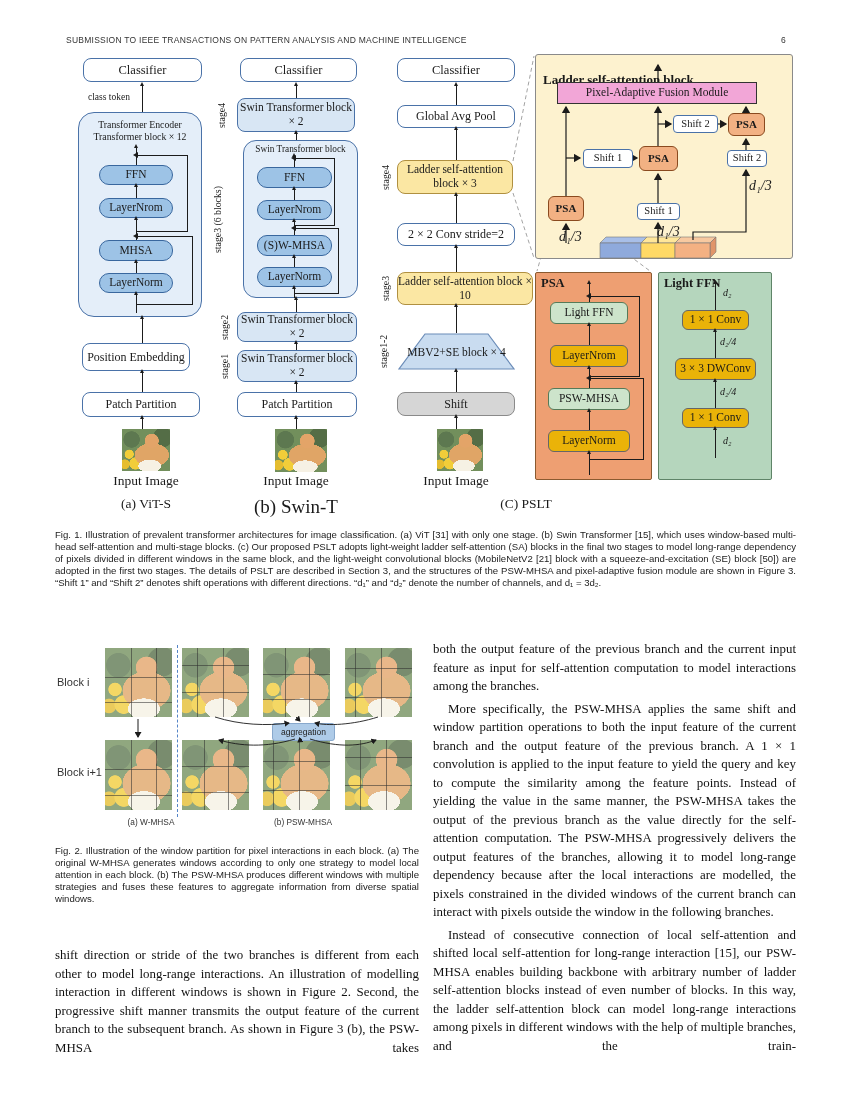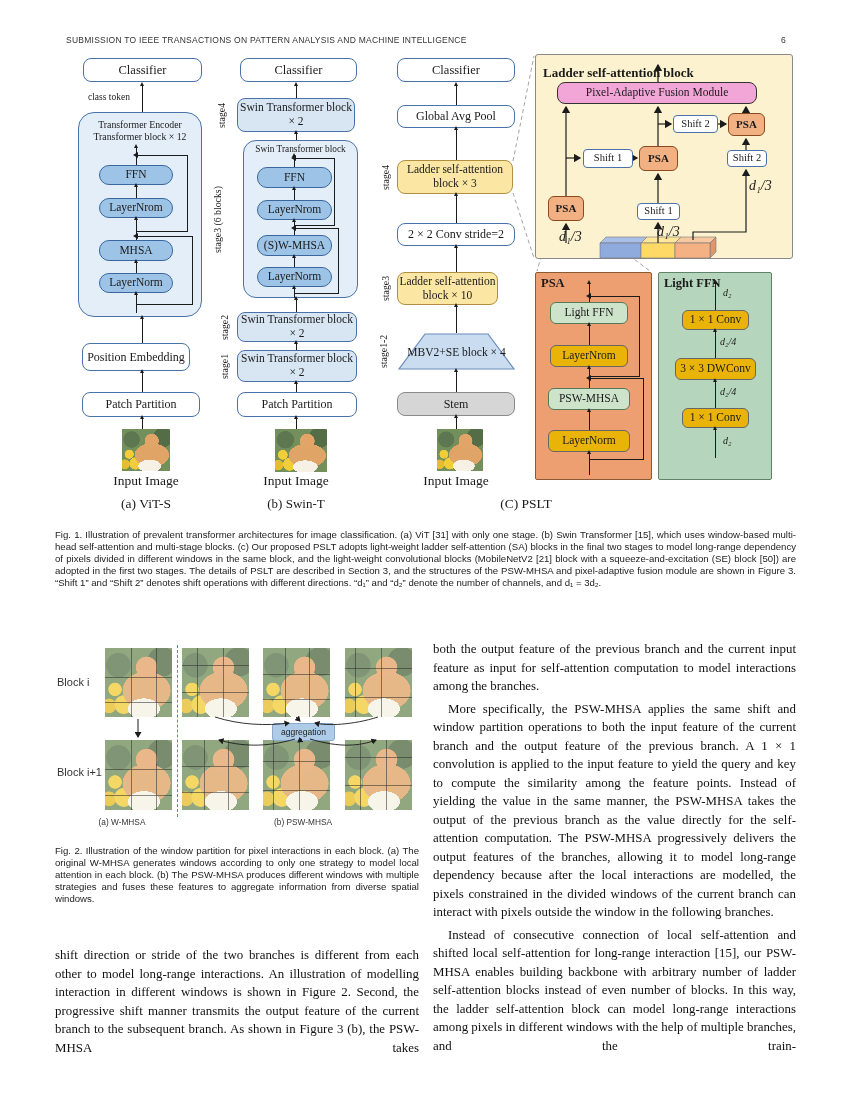--- a/index.html
+++ b/index.html
@@ -11,21 +11,21 @@
   #fig1{position:absolute;left:55px;top:50px;width:740px;height:470px}
   .bx{position:absolute;box-sizing:border-box;border:1.2px solid #4a72a8;border-radius:10px;
       display:flex;align-items:center;justify-content:center;text-align:center;
       background:#fff;font-size:11.5px;line-height:1.18}
   .r8{border-radius:8px}
   .lightblue{background:#d8e6f4}
   .darkblue{background:#9dc3e6;border-color:#39679e}
   .container{position:absolute;box-sizing:border-box;background:#e4eef9;border:1.2px solid #4a72a8;border-radius:16px}
   .yellow{background:#fbe7a3;border-color:#b09040}
   .gray{background:#d6d6d6;border-color:#8a8a8a}
-  .pink{background:#f2a6d7;border-color:#333;border-radius:8px}
+  .pink{background:#f2a6d7;border-color:#333;border-radius:0}
   .orangebx{background:#f2b183;border-color:#8a4a1f;border-width:1.4px;font-weight:bold;border-radius:6px;font-size:11px}
   .shiftbx{background:#fff;border-color:#4a72a8;border-radius:4px;font-size:10.5px}
   .greenbx{background:#cde4cb;border-color:#567a58;border-radius:6px}
   .whitebx{background:#eab308;border-color:#666;border-radius:6px}
   .panel{position:absolute;box-sizing:border-box}
   .ttl{position:absolute;font-weight:bold;font-size:13px;white-space:nowrap}
   .lbl{position:absolute;white-space:nowrap}
   .mth{position:absolute;font-style:italic;font-size:14px;white-space:nowrap}
   .rot{position:absolute;writing-mode:vertical-rl;transform:rotate(180deg);
        font-size:9.8px;color:#222;display:flex;align-items:center;justify-content:center;width:13px}
@@ -145,43 +145,43 @@
     <div class="bx lightblue r8" style="left:182px;top:262px;width:120px;height:30px">Swin Transformer block × 2</div>
     <div class="rot" style="left:163px;top:262px;height:30px">stage2</div>
     <div class="va" style="left:241px;top:292px;height:8px"></div>
     <div class="bx lightblue r8" style="left:182px;top:300px;width:120px;height:32px">Swin Transformer block × 2</div>
     <div class="rot" style="left:163px;top:300px;height:32px">stage1</div>
     <div class="va" style="left:241px;top:332px;height:10px"></div>
     <div class="bx r8" style="left:182px;top:342px;width:120px;height:25px;font-size:12px">Patch Partition</div>
     <div class="va" style="left:241px;top:367px;height:12px"></div>
     <div class="shiba" style="left:220px;top:379px;width:52px;height:43px"></div>
     <div class="lbl ctr" style="left:191px;top:423px;width:100px;font-size:13.5px">Input Image</div>
-    <div class="lbl ctr" style="left:191px;top:446px;width:100px;font-size:13px">(b) Swin-T</div>
+    <div class="lbl ctr" style="left:191px;top:446px;width:100px;font-size:19px">(b) Swin-T</div>
 
     <div class="bx r8" style="left:342px;top:8px;width:118px;height:24px;font-size:12.5px">Classifier</div>
     <div class="va" style="left:401px;top:34px;height:21px"></div>
     <div class="bx r8" style="left:342px;top:55px;width:118px;height:23px;font-size:12px">Global Avg Pool</div>
     <div class="va" style="left:401px;top:78px;height:32px"></div>
     <div class="bx yellow r8" style="left:342px;top:110px;width:116px;height:34px">Ladder self-attention block × 3</div>
     <div class="rot" style="left:324px;top:110px;height:34px">stage4</div>
     <div class="va" style="left:401px;top:144px;height:29px"></div>
     <div class="bx r8" style="left:342px;top:173px;width:118px;height:23px;font-size:12px">2 × 2 Conv stride=2</div>
     <div class="va" style="left:401px;top:196px;height:26px"></div>
-    <div class="bx yellow r8" style="left:342px;top:222px;width:101px;height:33px">Ladder self-attention block × 10</div>
+    <div class="bx yellow r8" style="left:342px;top:222px;width:136px;height:33px">Ladder self-attention block × 10</div>
     <div class="rot" style="left:324px;top:222px;height:33px">stage3</div>
     <div class="va" style="left:401px;top:255px;height:28px"></div>
     <div class="abs" style="left:343px;top:283px;width:117px;height:37px">
       <svg width="117" height="37">
         <polygon points="27,1 90,1 116,36 1,36" fill="#c9dcf0" stroke="#6b8cb8" stroke-width="1.2"></polygon>
       </svg>
       <div class="lbl ctr" style="left:0;top:2px;width:117px;height:34px;font-size:11.5px;white-space:normal">MBV2+SE block × 4</div>
     </div>
     <div class="rot" style="left:322px;top:281px;height:40px">stage1-2</div>
     <div class="va" style="left:401px;top:320px;height:22px"></div>
-    <div class="bx gray r8" style="left:342px;top:342px;width:118px;height:24px;font-size:12px">Stem</div>
+    <div class="bx gray r8" style="left:342px;top:342px;width:118px;height:24px;font-size:12px">Shift</div>
     <div class="va" style="left:401px;top:366px;height:13px"></div>
     <div class="shiba" style="left:382px;top:379px;width:46px;height:42px"></div>
     <div class="lbl ctr" style="left:351px;top:423px;width:100px;font-size:13.5px">Input Image</div>
     <div class="lbl ctr" style="left:421px;top:446px;width:100px;font-size:13.5px">(C) PSLT</div>
 
     <div class="panel" style="left:480px;top:4px;width:258px;height:205px;background:#fdf2cf;border:1.5px solid #8a8a8a;border-radius:3px"></div>
     <svg class="abs" style="left:480px;top:4px" width="258" height="205">
       <polygon points="65,189 71,183 112,183 106,189" fill="#a8bfe8" stroke="#777" stroke-width="0.6"></polygon>
       <polygon points="65,189 106,189 106,204 65,204" fill="#8faadc" stroke="#777" stroke-width="0.6"></polygon>
       <polygon points="106,189 112,183 146,183 140,189" fill="#ffe699" stroke="#777" stroke-width="0.6"></polygon>
@@ -196,21 +196,21 @@
       <polyline points="123,70 136,70" fill="none" stroke="#1b1b1b" stroke-width="1.2" marker-end="url(#ah)"></polyline>
       <polyline points="183,70 191,70" fill="none" stroke="#1b1b1b" stroke-width="1.2" marker-end="url(#ah)"></polyline>
       <polyline points="211,59 211,53" fill="none" stroke="#1b1b1b" stroke-width="1.2" marker-end="url(#ah)"></polyline>
       <polyline points="211,96 211,85" fill="none" stroke="#1b1b1b" stroke-width="1.2" marker-end="url(#ah)"></polyline>
       <polyline points="31,189 31,170" fill="none" stroke="#1b1b1b" stroke-width="1.2" marker-end="url(#ah)"></polyline>
       <polyline points="123,189 123,169" fill="none" stroke="#1b1b1b" stroke-width="1.2" marker-end="url(#ah)"></polyline>
       <polyline points="123,149 123,120" fill="none" stroke="#1b1b1b" stroke-width="1.2" marker-end="url(#ah)"></polyline>
       <path d="M158,186 L158,178 L211,178 L211,116" fill="none" stroke="#1b1b1b" stroke-width="1.2" marker-end="url(#ah)"></path>
       <polyline points="123,28 123,11" fill="none" stroke="#1b1b1b" stroke-width="1.2" marker-end="url(#ah)"></polyline>
     </svg>
-    <div class="ttl" style="left:488px;top:15px">Ladder self-attention block</div>
+    <div class="ttl" style="left:488px;top:22px">Ladder self-attention block</div>
     <div class="bx pink" style="left:502px;top:32px;width:200px;height:22px">Pixel-Adaptive Fusion Module</div>
     <div class="bx orangebx" style="left:493px;top:146px;width:36px;height:25px">PSA</div>
     <div class="bx shiftbx" style="left:528px;top:99px;width:50px;height:19px">Shift 1</div>
     <div class="bx orangebx" style="left:584px;top:96px;width:39px;height:25px">PSA</div>
     <div class="bx shiftbx" style="left:618px;top:65px;width:45px;height:18px">Shift 2</div>
     <div class="bx orangebx" style="left:673px;top:63px;width:37px;height:23px">PSA</div>
     <div class="bx shiftbx" style="left:672px;top:100px;width:40px;height:17px">Shift 2</div>
     <div class="bx shiftbx" style="left:582px;top:153px;width:43px;height:17px">Shift 1</div>
     <div class="mth" style="left:504px;top:179px">d₁/3</div>
     <div class="mth" style="left:602px;top:174px">d₁/3</div>
@@ -291,21 +291,21 @@
     <svg class="abs" style="left:0;top:0" width="375" height="192">
       <polyline points="83,74 83,92" fill="none" stroke="#1b1b1b" stroke-width="1" marker-end="url(#ah)"></polyline>
       <path d="M160,72 C185,80 212,81 234,78" fill="none" stroke="#1b1b1b" stroke-width="0.9" marker-end="url(#ah)"></path>
       <path d="M241,72 L245,76" fill="none" stroke="#1b1b1b" stroke-width="0.9" marker-end="url(#ah)"></path>
       <path d="M323,72 C298,80 272,81 260,78" fill="none" stroke="#1b1b1b" stroke-width="0.9" marker-end="url(#ah)"></path>
       <path d="M240,94 C210,103 185,101 164,95" fill="none" stroke="#1b1b1b" stroke-width="0.9" marker-end="url(#ah)"></path>
       <path d="M247,94 L243,97" fill="none" stroke="#1b1b1b" stroke-width="0.9" marker-end="url(#ah)"></path>
       <path d="M255,94 C285,103 305,101 321,95" fill="none" stroke="#1b1b1b" stroke-width="0.9" marker-end="url(#ah)"></path>
     </svg>
 
-    <div class="fcap2" style="left:17px;top:172px;width:100px">(a) W-MHSA</div>
+    <div class="fcap2" style="left:46px;top:172px;width:100px">(a) W-MHSA</div>
     <div class="fcap2" style="left:198px;top:172px;width:100px">(b) PSW-MHSA</div>
   </div>
 
   <div class="figcap" style="left:55px;top:845px;width:364px">Fig. 2. Illustration of the window partition for pixel interactions in each block. (a) The original W-MHSA generates windows according to only one strategy to model local attention in each block. (b) The PSW-MHSA produces different windows with multiple strategies and fuses these features to aggregate information from diverse spatial windows.</div>
 
   <div class="bodytxt jlast" style="left:55px;top:946px;width:364px">shift direction or stride of the two branches is different from each other to model long-range interactions. An illustration of modelling interaction in different windows is shown in Figure 2. Second, the progressive shift manner transmits the output feature of the current branch to the subsequent branch. As shown in Figure 3 (b), the PSW-MHSA takes</div>
 
   <div class="bodytxt" style="left:433px;top:640px;width:363px">
     <p>both the output feature of the previous branch and the current input feature as input for self-attention computation to model interactions among the branches.</p>
     <p class="ind">More specifically, the PSW-MHSA applies the same shift and window partition operations to both the input feature of the current branch and the output feature of the previous branch. A 1 × 1 convolution is applied to the input feature to yield the query and key to compute the similarity among the feature points. Instead of yielding the value in the same manner, the PSW-MHSA takes the output of the previous branch as the value directly for the self-attention computation. The PSW-MHSA progressively delivers the output features of the branches, allowing it to model long-range dependency because after the local interactions are modelled, the pixels constrained in the divided windows of the current branch can interact with pixels outside the window in the following branches.</p>

